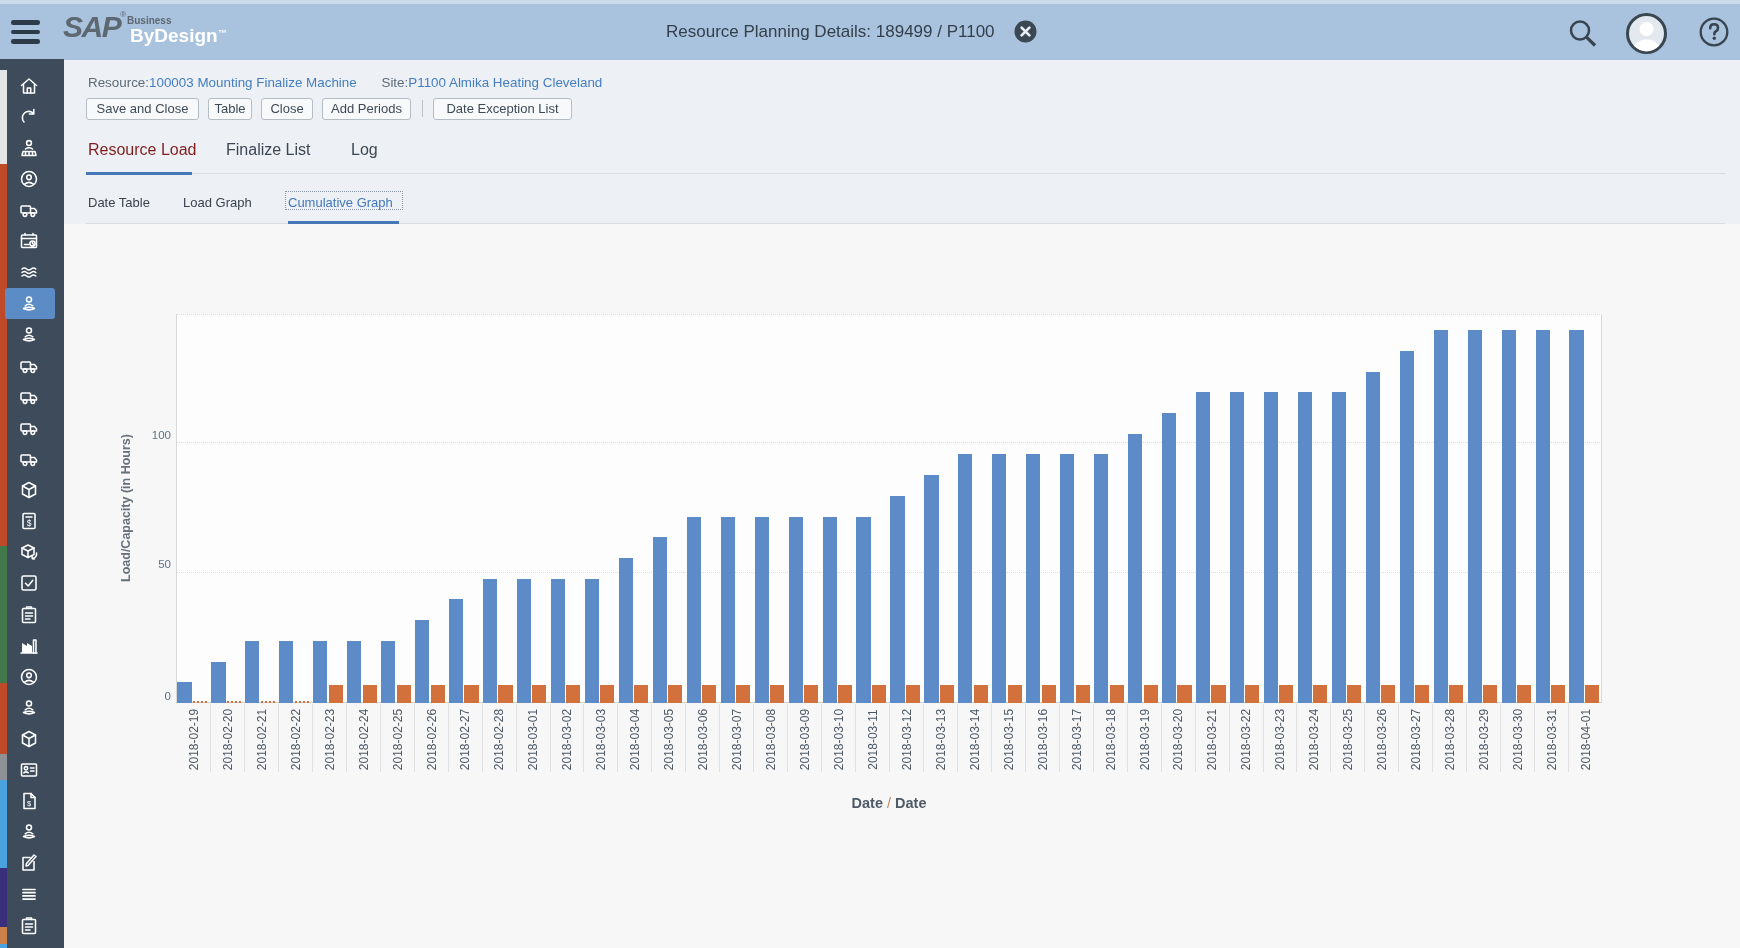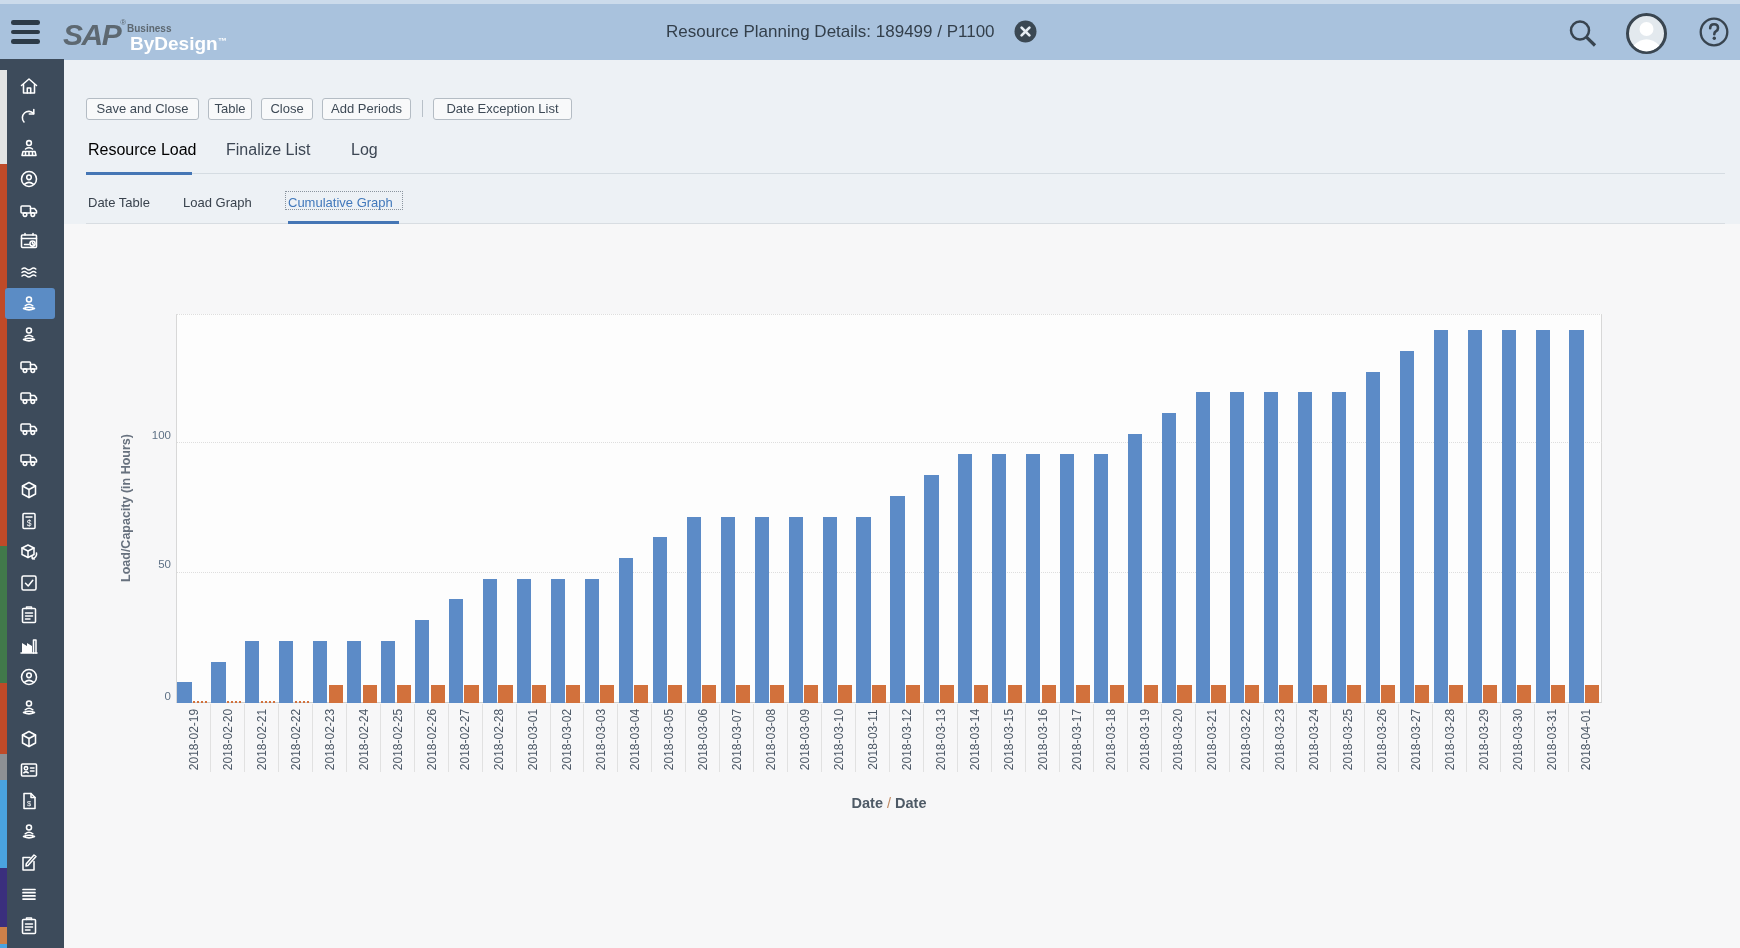--- a/index.html
+++ b/index.html
@@ -2,21 +2,21 @@
 <html><head><meta charset="utf-8">
 <style>
 * { margin:0; padding:0; box-sizing:border-box; }
 html,body { width:1740px; height:948px; overflow:hidden; font-family:"Liberation Sans", sans-serif; background:#f7f7f8; }
 #page { position:absolute; left:0; top:0; width:1740px; height:948px; }
 .abs { position:absolute; }
 
 #hdr { position:absolute; left:0; top:0; width:1740px; height:60px; background:#a9c2dd; }
 #hdrtop { position:absolute; left:0; top:0; width:1740px; height:4px; background:#ccdbeb; }
 .bbar { position:absolute; left:11px; width:29px; height:4.6px; border-radius:2.3px; background:#2d3b48; }
-#saplogo { position:absolute; left:63px; top:10px; color:#5d6871;margin-top:8px; }
+#saplogo { position:absolute; left:63px; top:10px; color:#5d6871; }
 #sap { font-size:30px; font-weight:bold; font-style:italic; letter-spacing:-1.5px; }
 #reg { font-size:8px; vertical-align:top; }
 #biz { position:absolute; left:64px; top:5px; font-size:10px; color:#5d6871; font-weight:bold; width:80px;}
 #byd { position:absolute; left:67px; top:15px; font-size:19px; color:#fff; font-weight:bold; width:130px; letter-spacing:0px;}
 #title { position:absolute; left:666px; top:22px; font-size:17px; color:#333f4b; }
 
 #ctop { position:absolute; left:64px; top:60px; width:1676px; height:164px; background:#edf1f5; }
 #cmain { position:absolute; left:64px; top:224px; width:1676px; height:724px; background:#f7f7f8; }
 .lnk { color:#447ec0; }
 .lbl { color:#5d6b79; }
@@ -220,27 +220,31 @@
 <div class="sic" style="top:824.4px"><svg width="22" height="22" viewBox="0 0 22 22" fill="none" stroke="#ffffff" stroke-width="1.55" stroke-linecap="round" stroke-linejoin="round">
           <path d="M5 6.5 H17 M5 9.7 H17 M5 12.9 H17 M5 16.1 H17" stroke-width="1.7"></path>
         </svg></div>
 <div class="sic" style="top:855.5px"><svg width="22" height="22" viewBox="0 0 22 22" fill="none" stroke="#ffffff" stroke-width="1.55" stroke-linecap="round" stroke-linejoin="round">
           <rect x="4.5" y="4.5" width="13" height="14" rx="1"></rect>
           <path d="M8.5 4.5 V3 H13.5 V4.5"></path>
           <path d="M7.5 9 H14.5 M7.5 12 H14.5 M7.5 15 H12"></path>
         </svg></div>
  </div>
  <div id="ctop">
+  <div class="abs" style="left:24px;top:15px;font-size:13.4px">
+    <span class="lbl">Resource:</span><span class="lnk">100003 Mounting Finalize Machine</span>
+    <span class="lbl" style="margin-left:21px">Site:</span><span class="lnk">P1100 Almika Heating Cleveland</span>
+  </div>
   <div class="btn" style="left:22px;width:113px">Save and Close</div>
   <div class="btn" style="left:144px;width:44px">Table</div>
   <div class="btn" style="left:197px;width:52px">Close</div>
   <div class="btn" style="left:258px;width:89px">Add Periods</div>
   <div class="abs" style="left:358px;top:40px;width:1px;height:17px;background:#b8c0c8"></div>
   <div class="btn" style="left:369px;width:139px">Date Exception List</div>
-  <div class="tab" style="left:24px;color:#000000">Resource Load</div>
+  <div class="tab" style="left:24px;color:#7f1d1d">Resource Load</div>
   <div class="tab" style="left:162px">Finalize List</div>
   <div class="tab" style="left:287px">Log</div>
   <div class="abs" style="left:22px;top:113px;width:1639px;height:1px;background:#d5dce2"></div>
   <div class="abs" style="left:22px;top:111.5px;width:106px;height:3px;background:#4576b5"></div>
   <div class="stab" style="left:24px">Date Table</div>
   <div class="stab" style="left:119px">Load Graph</div>
   <div class="abs" style="left:220.5px;top:131px;width:118px;height:19px;border:1px dotted #8a949e"></div>
   <div class="stab" style="left:224px;color:#4178bb">Cumulative Graph</div>
   <div class="abs" style="left:22px;top:163px;width:1639px;height:1px;background:#d8dde2"></div>
   <div class="abs" style="left:223.5px;top:160.5px;width:111px;height:4px;background:#4576b5"></div>

